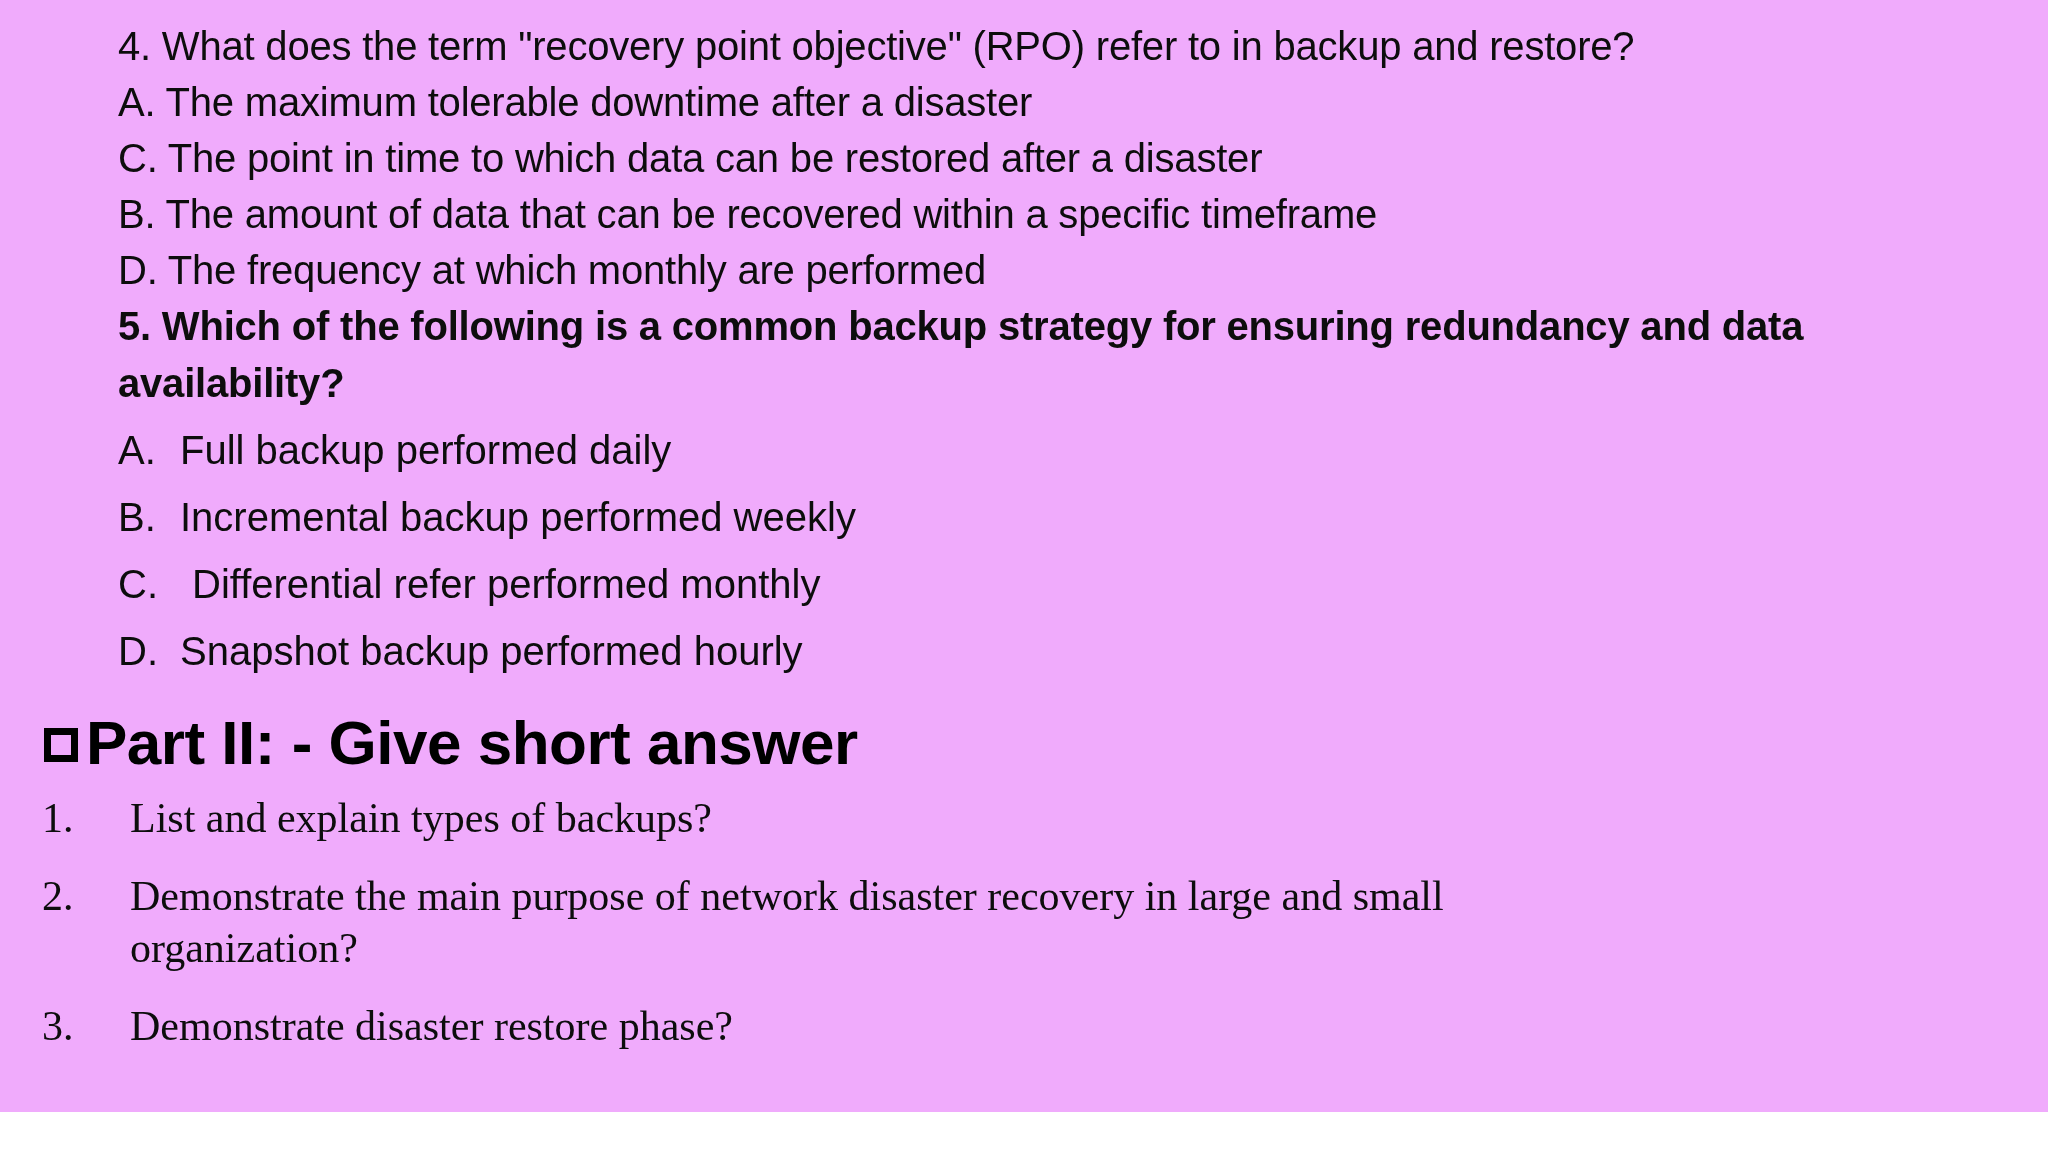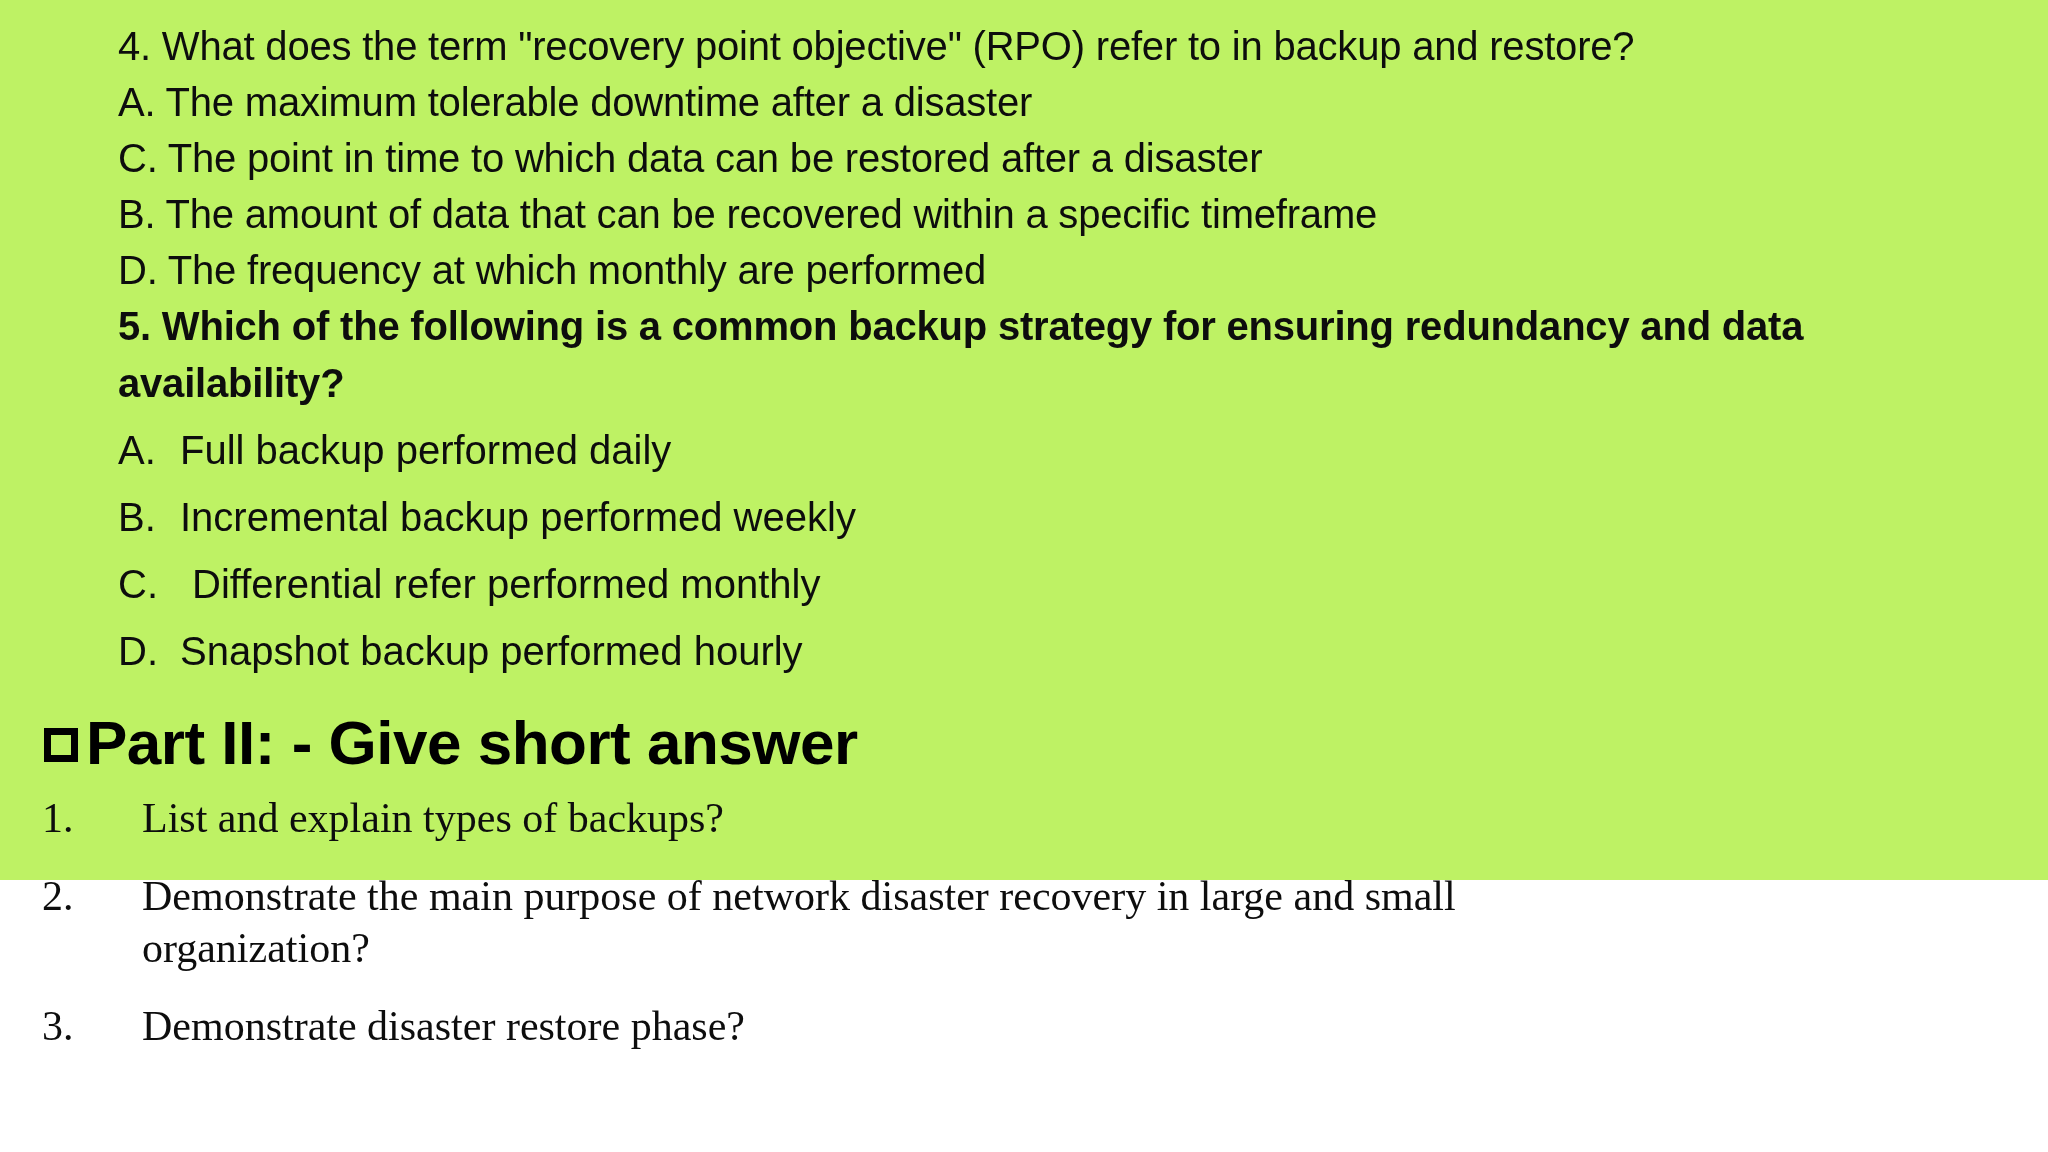--- a/index.html
+++ b/index.html
@@ -12,22 +12,22 @@
     height: 1152px;
     overflow: hidden;
     font-family: "Liberation Sans", sans-serif;
     color: #000000;
     -webkit-font-smoothing: antialiased;
   }
 
   .page {
     position: relative;
     width: 2048px;
-    height: 880px;
-    background: #bef264;
+    height: 1112px;
+    background: #f0abfc;
   }
 
   
   .mcq-block {
     position: absolute;
     left: 118px;
     top: 18px;
     width: 1880px;
   }
 
@@ -104,21 +104,20 @@
     color: #0d0d0d;
     margin-bottom: 26px;
   }
   .short-marker {
     width: 88px;
     flex: 0 0 88px;
   }
   .short-text {
     flex: 1 1 auto;
     max-width: 1495px;
-    margin-left: 12px;
   }
 </style>
 </head>
 <body>
 
 <div class="page">
 
   <div class="mcq-block">
 
     <div class="mcq-line">4. What does the term "recovery point objective" (RPO) refer to in backup and restore?</div>

